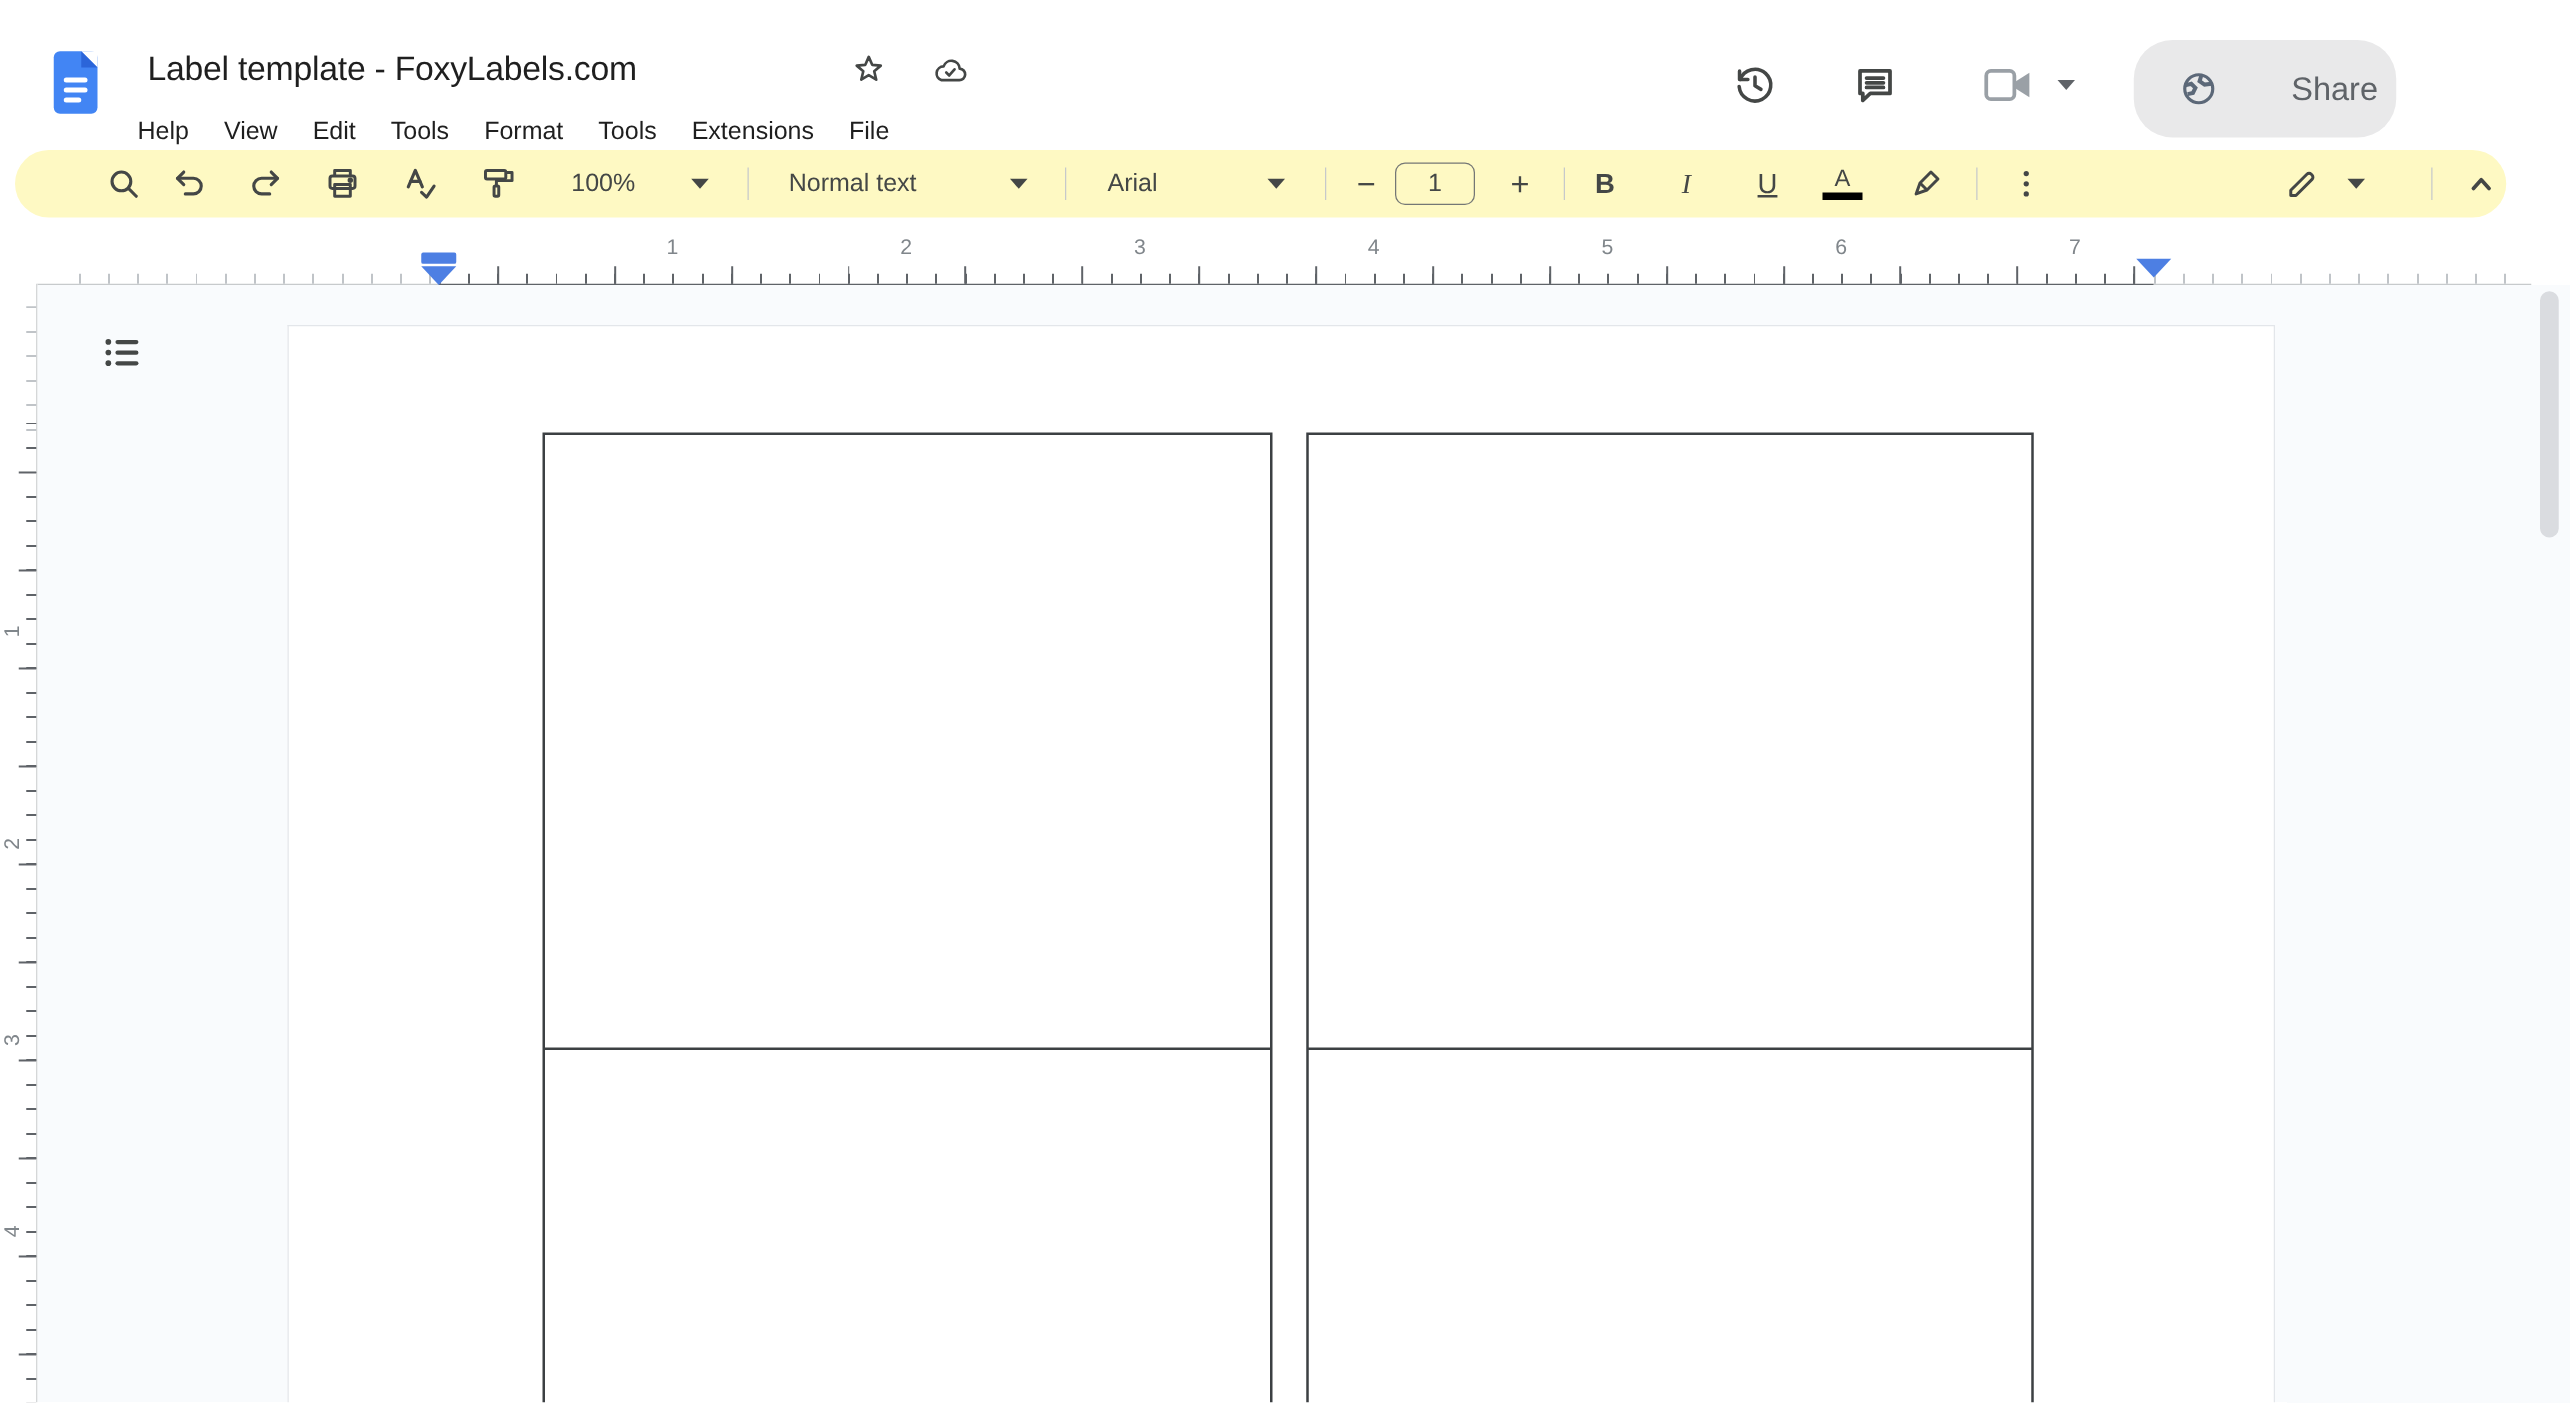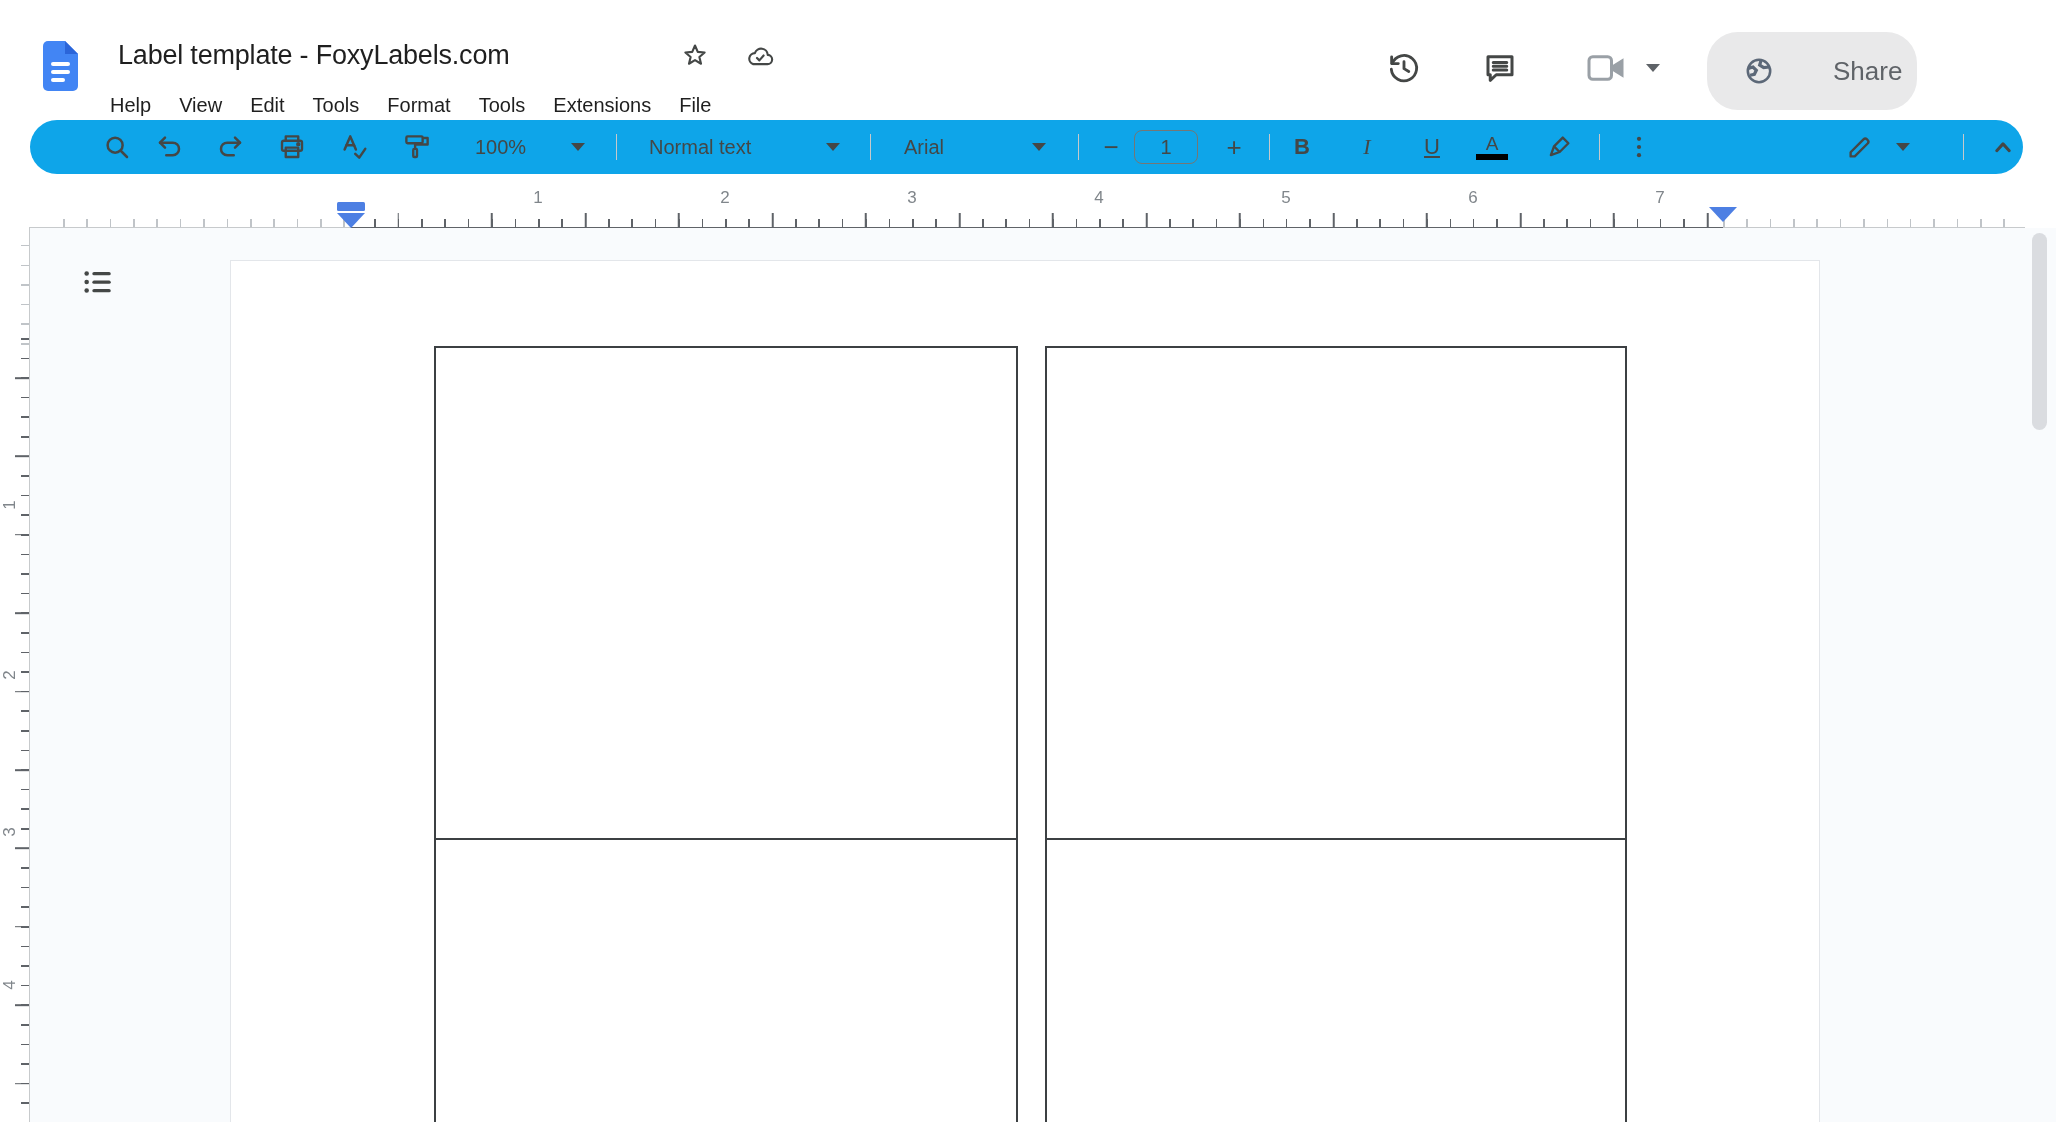--- a/index.html
+++ b/index.html
@@ -20,22 +20,22 @@
                letter-spacing:-0.2px; white-space:nowrap; }
   .hdr-ic { position:absolute; display:flex; align-items:center; justify-content:center; }
   #menu-bar { position:absolute; left:96px; top:72px; display:flex; }
   .menu-item { font-size:20px; color:#1f1f1f; line-height:34px; padding:0 14px; border-radius:6px;
                white-space:nowrap; }
   #share-btn { position:absolute; left:1707px; top:16px; width:210px; height:78px; border-radius:31px;
                background:#e9e9ea; display:flex; align-items:center;gap:44px; }
   #share-btn .lbl { font-size:26px; color:#5f6368; margin-left:14px; }
 
   
-  #toolbar { position:absolute; left:30px; top:120px; width:1993px; height:54px;
-             background:#0ea5e9; border-radius:27px; }
+  #toolbar { position:absolute; left:12px; top:120px; width:1993px; height:54px;
+             background:#fef9c3; border-radius:27px; }
   .tb-it { position:absolute; top:5px; width:44px; height:44px; display:flex; align-items:center;
            justify-content:center; transform:translateX(-50%); border-radius:6px; }
   .tb-txt { position:absolute; top:0; height:54px; display:flex; align-items:center;
             font-size:20px; color:#444746; white-space:nowrap; }
   .tb-div { position:absolute; top:14px; width:1px; height:26px; background:#c6c9cb; }
   .caret { width:0; height:0; border-left:7px solid transparent; border-right:7px solid transparent;
            border-top:8px solid #444746; }
   .tb-glyph { font-size:22px; color:#444746; }
   #font-size-box { position:absolute; left:1104px; top:10px; width:64px; height:34px;
                    border:1.5px solid #747775; border-radius:8px; display:flex; align-items:center;

